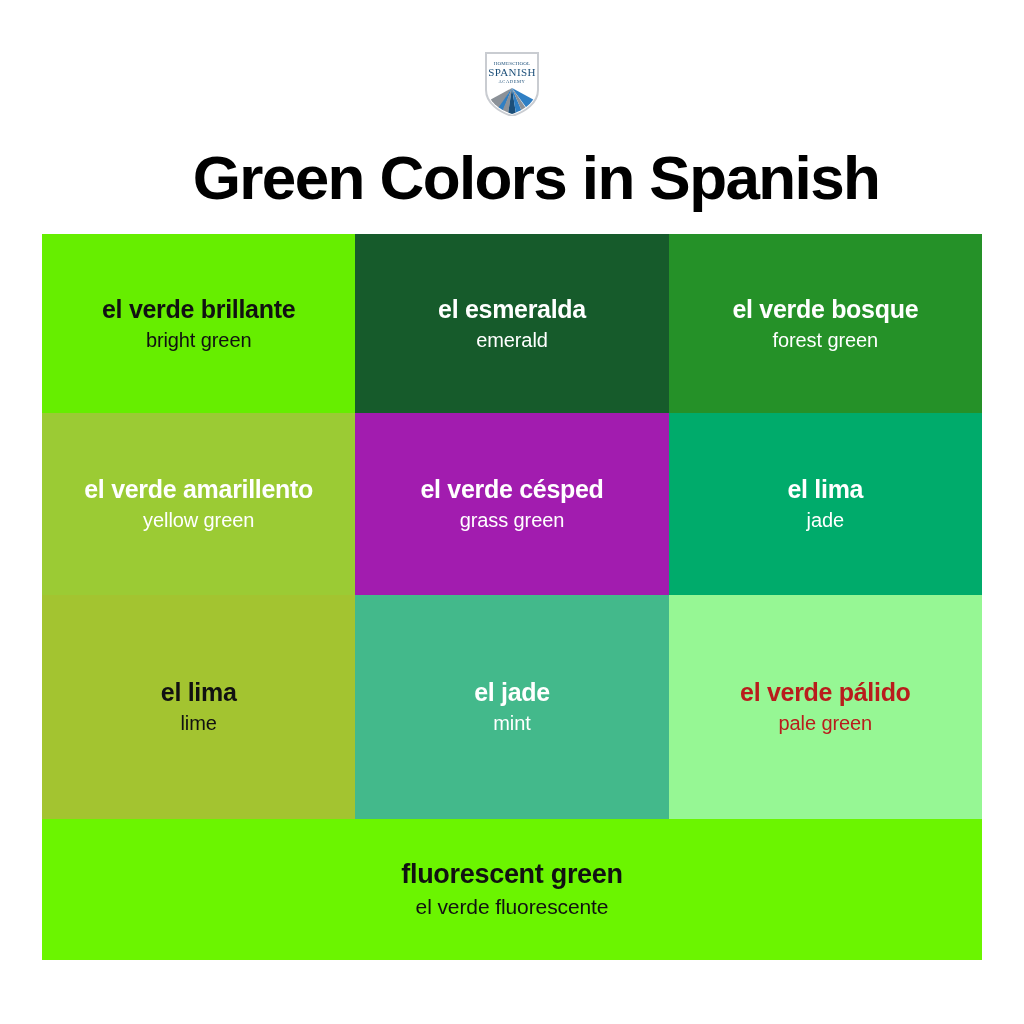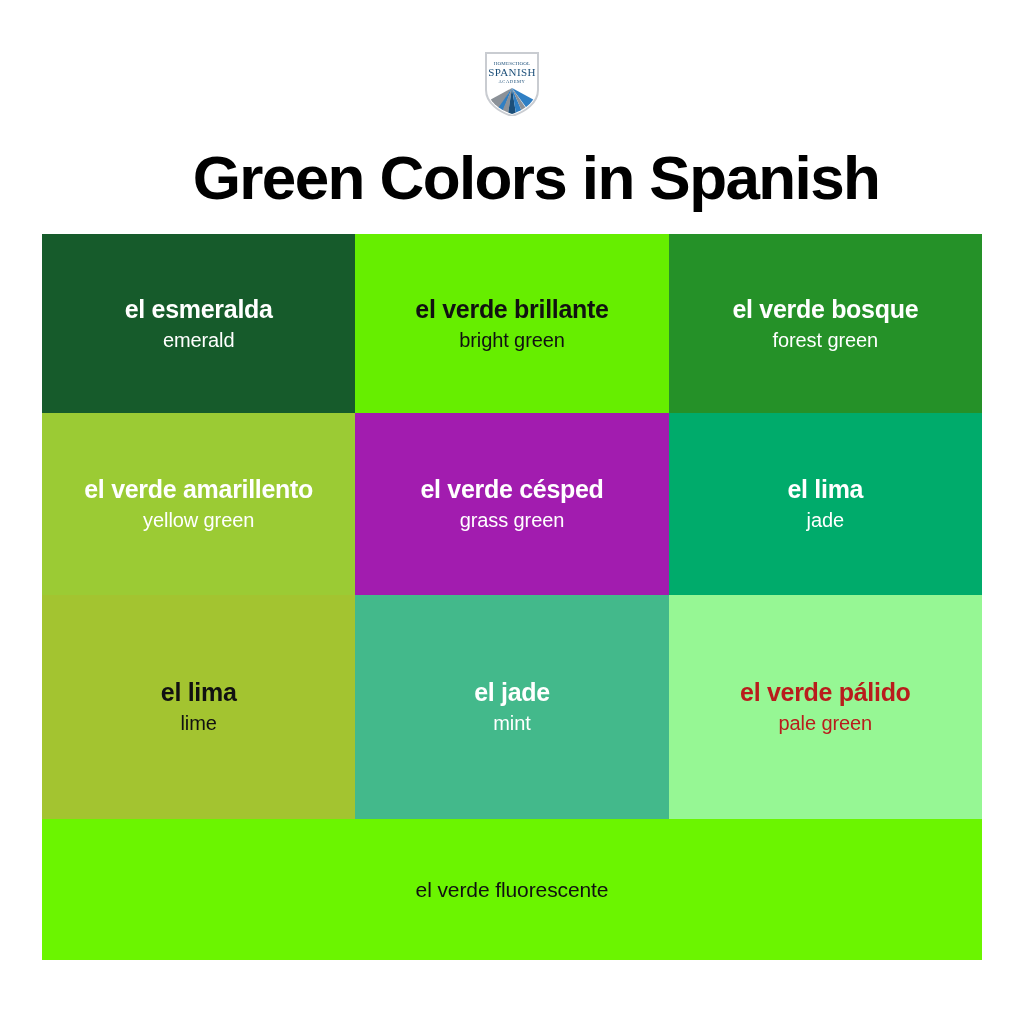--- a/index.html
+++ b/index.html
@@ -127,27 +127,27 @@
       <text x="28" y="24" text-anchor="middle" font-family="Liberation Serif, serif" font-size="11" fill="#1c4f79" letter-spacing="0.4">SPANISH</text>
       <text x="28" y="31" text-anchor="middle" font-family="Liberation Serif, serif" font-size="4.5" fill="#1c4f79" letter-spacing="0.6">ACADEMY</text>
     </svg>
   </div>
 </div>
 
 <div class="page-title">Green Colors in Spanish</div>
 
 <div class="color-grid" id="color-grid">
     <div class="grid-row r1">
+      <div class="cell" style="background: rgb(102, 238, 0); color: rgb(17, 17, 17);">
+        <div class="primary">el verde brillante</div>
+        <div class="secondary">bright green</div>
+      </div>
       <div class="cell" style="background: rgb(22, 91, 43); color: rgb(255, 255, 255);">
         <div class="primary">el esmeralda</div>
         <div class="secondary">emerald</div>
-      </div>
-      <div class="cell" style="background: rgb(102, 238, 0); color: rgb(17, 17, 17);">
-        <div class="primary">el verde brillante</div>
-        <div class="secondary">bright green</div>
       </div>
       <div class="cell" style="background: rgb(37, 145, 40); color: rgb(255, 255, 255);">
         <div class="primary">el verde bosque</div>
         <div class="secondary">forest green</div>
       </div>
     </div>
     <div class="grid-row r2">
       <div class="cell" style="background: rgb(155, 203, 52); color: rgb(255, 255, 255);">
         <div class="primary">el verde amarillento</div>
         <div class="secondary">yellow green</div>
@@ -170,16 +170,17 @@
         <div class="primary">el jade</div>
         <div class="secondary">mint</div>
       </div>
       <div class="cell" style="background: rgb(150, 247, 148); color: #b91c1c; text-align: right;">
         <div class="primary">el verde pálido</div>
         <div class="secondary">pale green</div>
       </div>
     </div>
     <div class="grid-row r4">
       <div class="cell full" style="background: rgb(107, 245, 0); color: rgb(17, 17, 17);">
+        <div class="primary">fluorescent green</div>
         <div class="secondary">el verde fluorescente</div>
       </div>
     </div>
   </div>
 
 </body></html>

